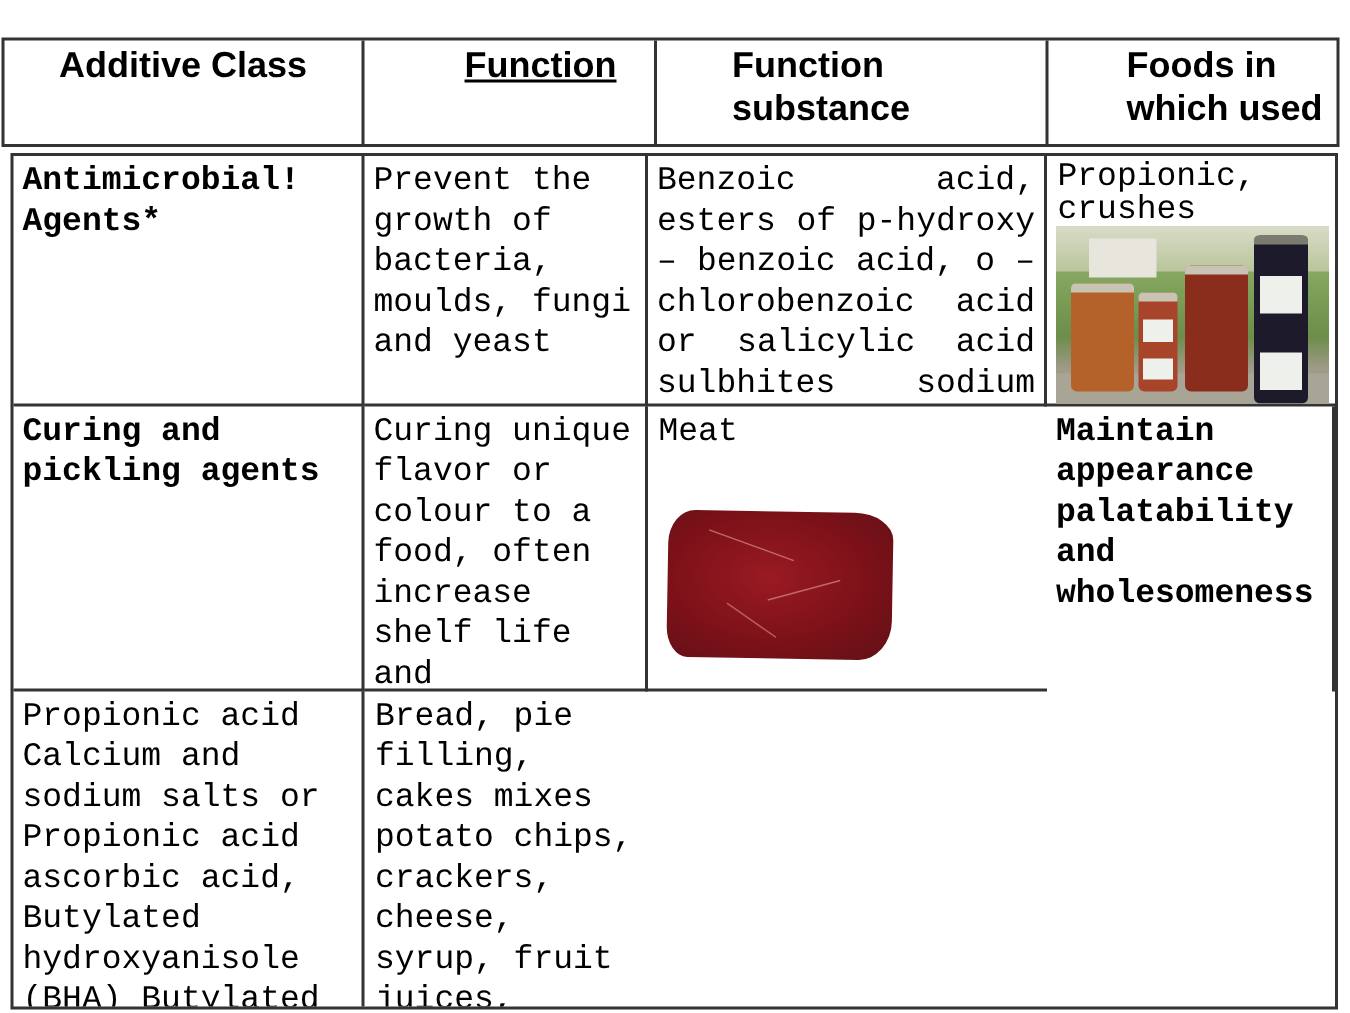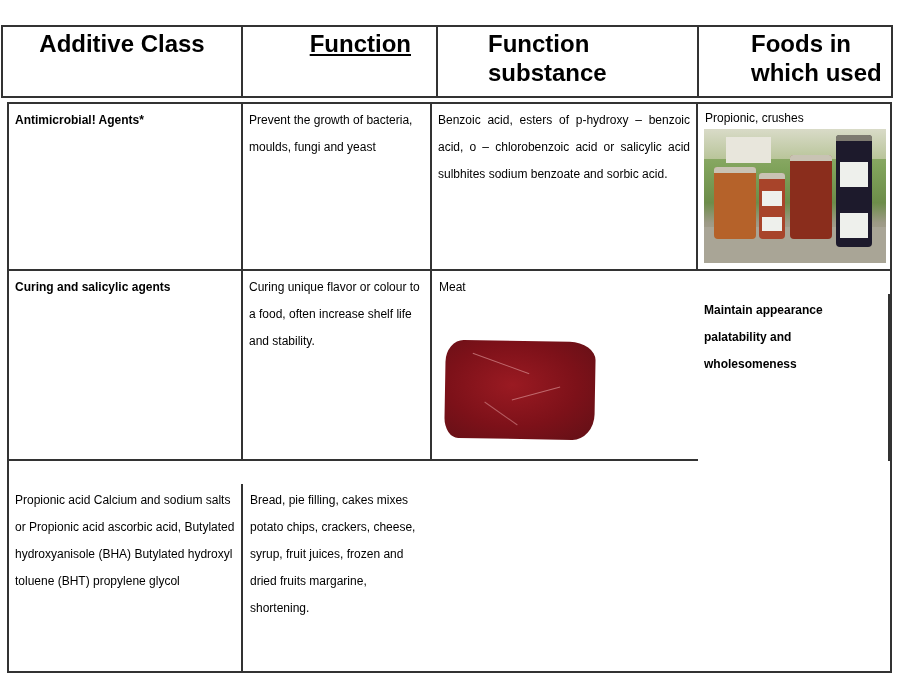--- a/index.html
+++ b/index.html
@@ -32,26 +32,27 @@
     .tbl {
       position: absolute; left: 7px; top: 102px; width: 885px; height: 571px;
       border: 2px solid #333;
       display: grid;
       grid-template-columns: 234px 189px 266px 1fr;
       grid-template-rows: 167px 190px 1fr;
     }
     .cell {
       border-right: 2px solid #333;
       border-bottom: 2px solid #333;
-      font-size: 12px; line-height: 27px;
+      font-size: 22px; line-height: 27px;
       padding: 3px 6px 0 6px;
       overflow: hidden;
+      font-family: Liberation Mono, monospace;
     }
     .cell.c4 { border-right: none; padding-left: 7px; }
-    .row3 .cell, .cell.r3 { border-bottom: none; margin-top: 23px; }
+    .row3 .cell, .cell.r3 { border-bottom: none; }
     .cell.cls { font-weight: bold; }
     .cell.chem { text-align: justify; text-align-last: left; }
 
     
     .img-jars {
       width: 182px; height: 134px; margin-top: 0px; margin-left: -1px;
       position: relative; overflow: hidden;
       background: linear-gradient(180deg, #9fb57a 0%, #7fa25a 30%, #6d8d4a 55%, #9d9a86 70%, #b5b0a0 100%);
     }
     .img-jars .sky { position:absolute; left:0; top:0; width:100%; height:30px;
@@ -128,21 +129,21 @@
           </div>
         <div class="jar" style="left:132px; top:6px; width:36px; height:112px; background:#1d1a2c;">
             <div class="lid" style="background:#7d7a70;"></div>
             <div class="lbl" style="top:24%;"></div>
             <div class="lbl" style="top:70%;"></div>
           </div>
       </div>
     </div>
 
     <div class="cell cls">
-      <span>Curing and salicylic agents</span>
+      <span>Curing and pickling agents</span>
     </div>
     <div class="cell">
       <span>Curing unique flavor or colour to a food, often increase shelf life and stability.</span>
     </div>
     <div class="cell c4">
       <div>Meat</div>
       <div class="img-meat">
         <div class="slab"></div>
         <div class="marble1"></div>
         <div class="marble2"></div>

